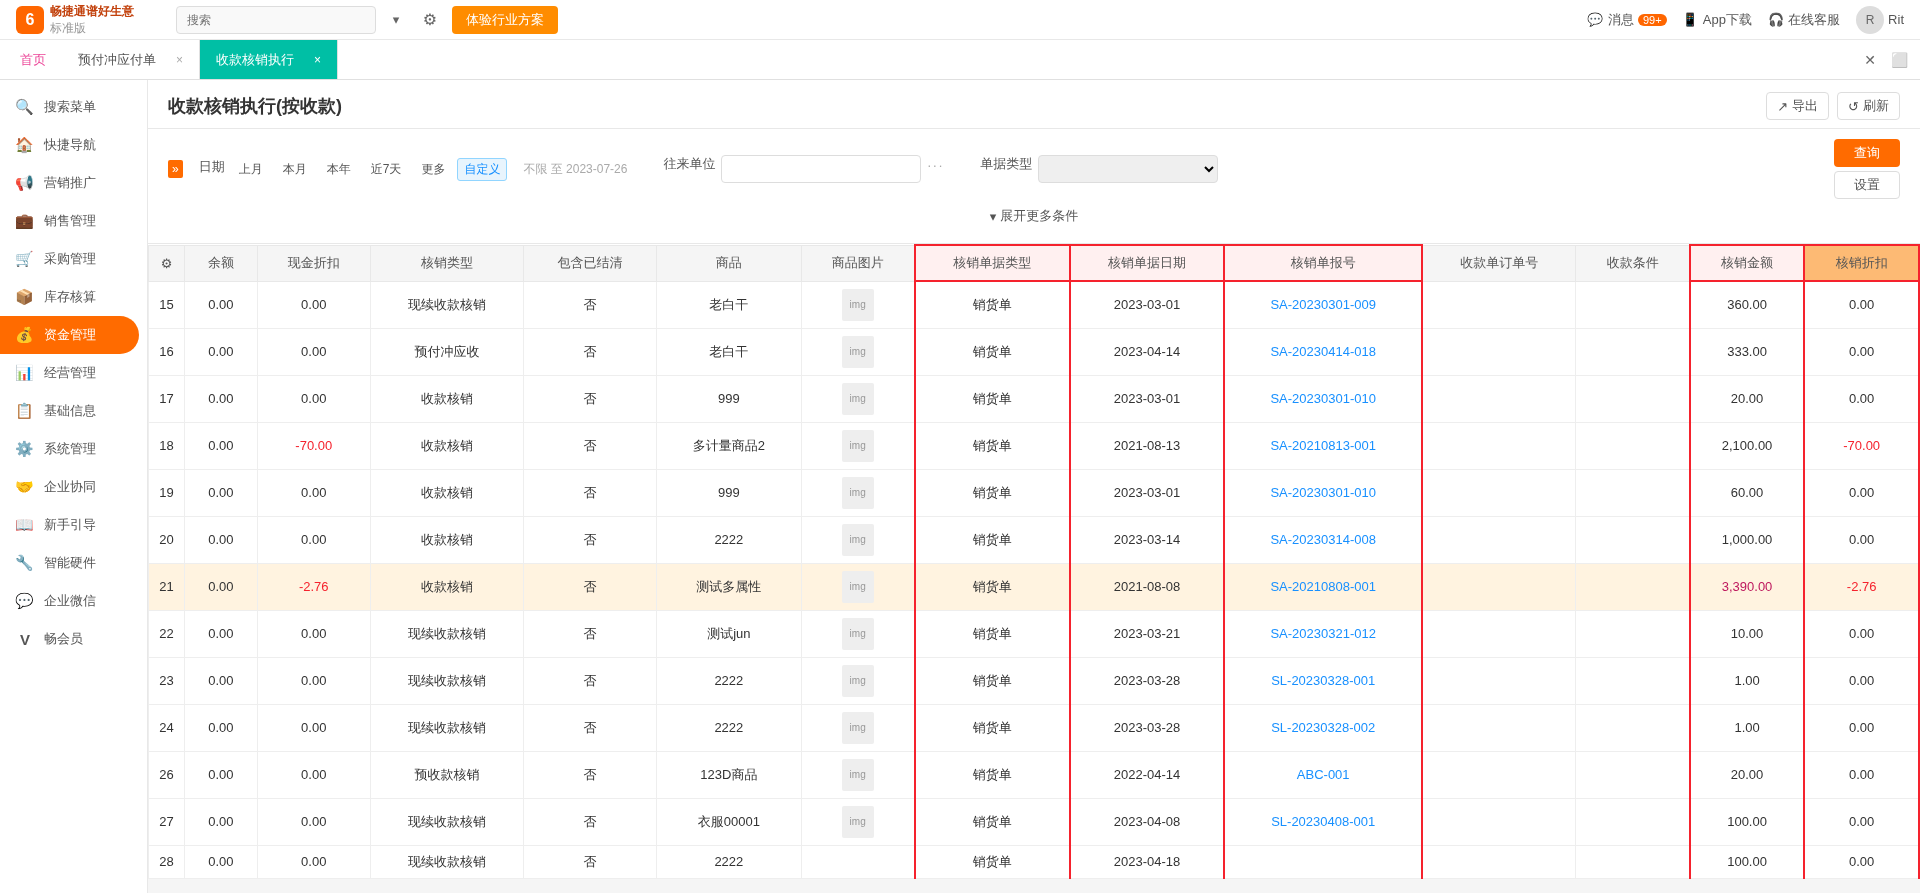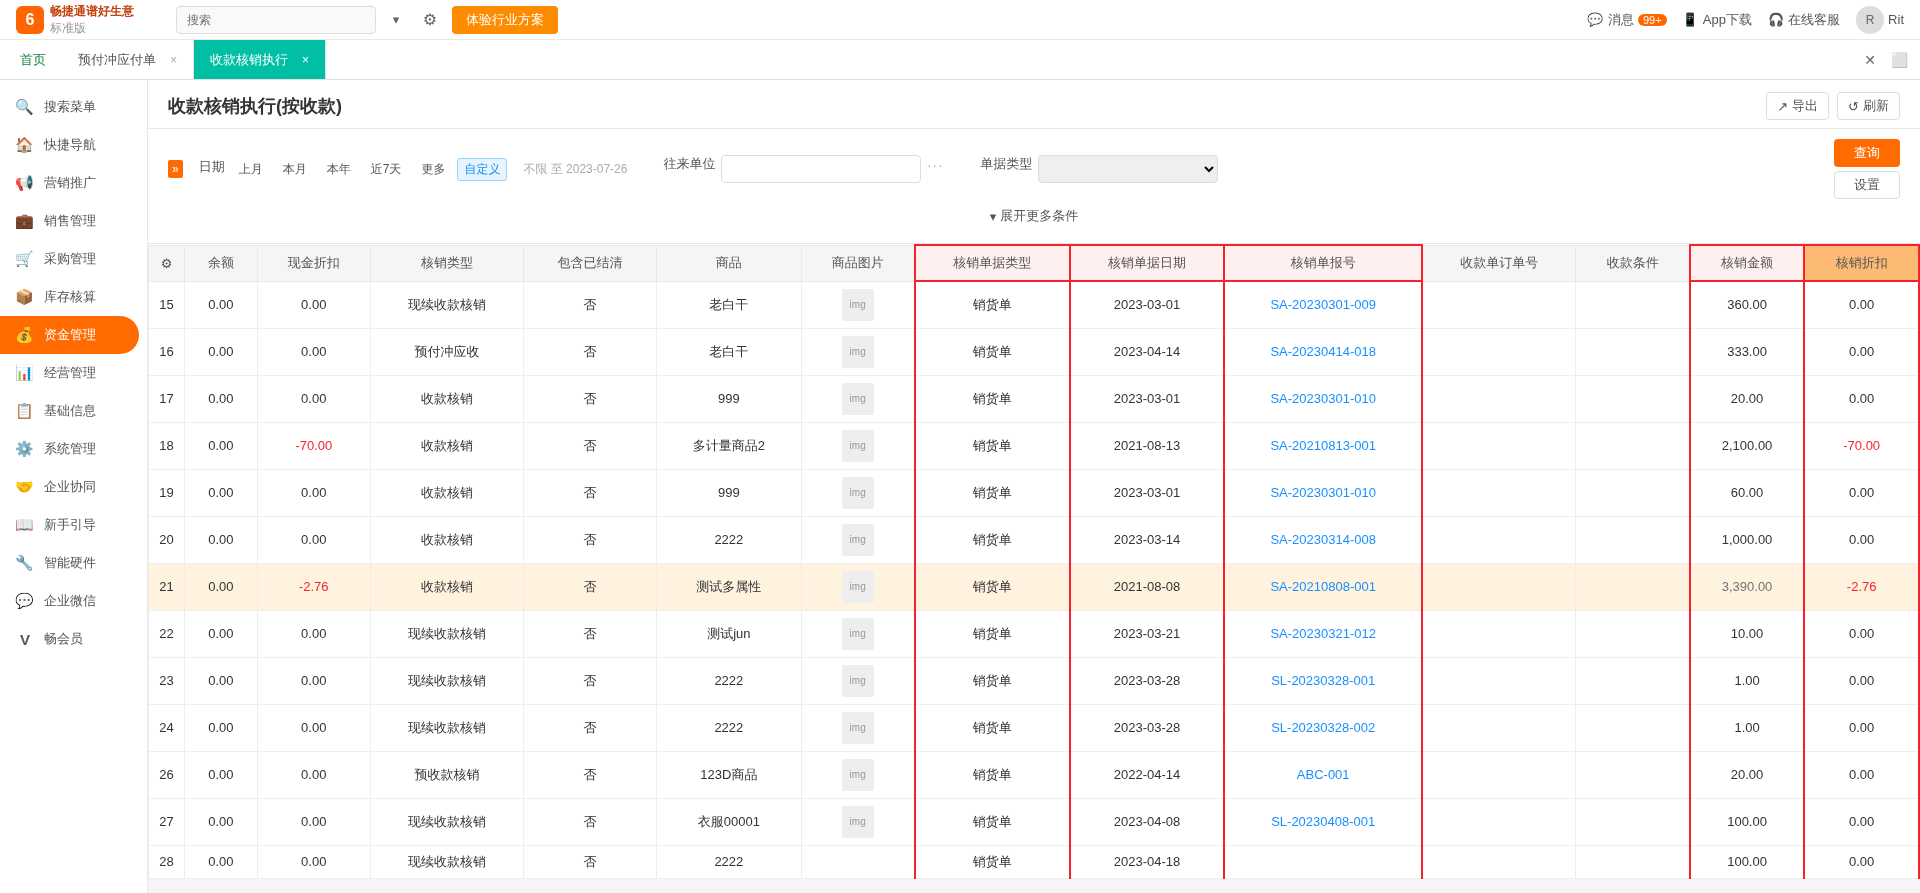--- a/index.html
+++ b/index.html
@@ -14,25 +14,25 @@
     .dropdown-btn { width: 24px; height: 24px; cursor: pointer; display: flex; align-items: center; justify-content: center; color: #666; }
     .gear-btn { width: 28px; height: 28px; cursor: pointer; display: flex; align-items: center; justify-content: center; color: #666; font-size: 16px; }
     .industry-btn { background: #ff8c00; color: #fff; border: none; border-radius: 4px; padding: 0 14px; height: 28px; cursor: pointer; font-size: 13px; }
     .top-bar-right { display: flex; align-items: center; gap: 16px; }
     .top-right-item { display: flex; align-items: center; gap: 4px; font-size: 13px; color: #555; cursor: pointer; }
     .badge { background: #f60; color: #fff; border-radius: 10px; padding: 0 5px; font-size: 11px; min-width: 18px; text-align: center; }
     .user-avatar { width: 28px; height: 28px; border-radius: 50%; background: #ddd; display: flex; align-items: center; justify-content: center; font-size: 12px; color: #666; }
 
     
     .tab-bar { height: 40px; background: #fff; display: flex; align-items: stretch; border-bottom: 1px solid #e0e0e0; padding-left: 4px; }
-    .tab-item { display: flex; align-items: center; padding: 0 16px; cursor: pointer; font-size: 13px; color: #555; border-right: 1px solid #e0e0e0; gap: 14px; position: relative; }
+    .tab-item { display: flex; align-items: center; padding: 0 16px; cursor: pointer; font-size: 13px; color: #555; border-right: 1px solid #e0e0e0; gap: 20px; position: relative; }
     .tab-item.active { color: #fff; background: #00bfa5; }
     .tab-item .tab-close { font-size: 12px; color: #aaa; cursor: pointer; }
     .tab-item.active .tab-close { color: #fff; }
-    .tab-home { padding: 0 16px; display: flex; align-items: center; font-size: 13px; color: #15803d; cursor: pointer; }
+    .tab-home { padding: 0 16px; display: flex; align-items: center; font-size: 13px; color: #ec4899; cursor: pointer; }
     .tab-spacer { flex: 1; }
     .tab-bar-actions { display: flex; align-items: center; padding: 0 8px; gap: 6px; }
     .tab-action-btn { width: 24px; height: 24px; display: flex; align-items: center; justify-content: center; cursor: pointer; color: #666; font-size: 14px; }
 
     
     .layout { display: flex; height: calc(893px - 80px); }
     .sidebar { width: 148px; background: #fff; border-right: 1px solid #e8e8e8; display: flex; flex-direction: column; padding-top: 8px; }
     .sidebar-item { display: flex; align-items: center; padding: 10px 16px; gap: 10px; cursor: pointer; font-size: 13px; color: #555; }
     .sidebar-item.active { background: #ff6b00; color: #fff; border-radius: 0 20px 20px 0; margin-right: 8px; }
     .sidebar-icon { width: 18px; height: 18px; display: flex; align-items: center; justify-content: center; font-size: 15px; }
@@ -64,21 +64,21 @@
     
     .table-container { background: #fff; margin: 0; overflow-x: auto; }
     table { width: 100%; border-collapse: collapse; font-size: 13px; }
     thead tr { background: #f5f5f5; }
     th { padding: 8px 10px; text-align: center; border: 1px solid #e8e8e8; color: #555; font-weight: normal; white-space: nowrap; }
     td { padding: 7px 10px; text-align: center; border: 1px solid #eee; color: #333; white-space: nowrap; }
     .row-highlighted { background: #fff3e0 !important; }
     .row-highlighted td { background: #fff3e0 !important; }
     .link-text { color: #1890ff; text-decoration: none; cursor: pointer; }
     .text-red { color: #f5222d; }
-    .text-orange { color: #737373; }
+    .text-orange { color: #be185d; }
 
     
     .th-gear { width: 36px; }
 
     .dot-menu { color: #aaa; letter-spacing: 2px; cursor: pointer; }
   </style>
 </head>
 <body>
 
 <div class="top-bar">

